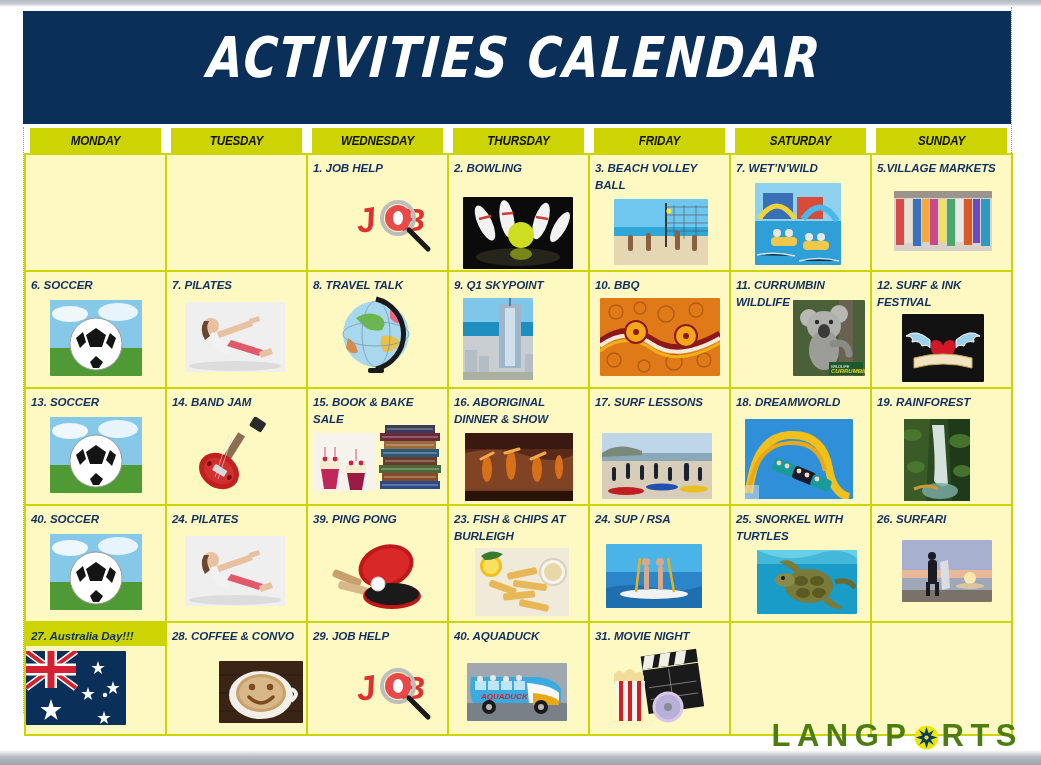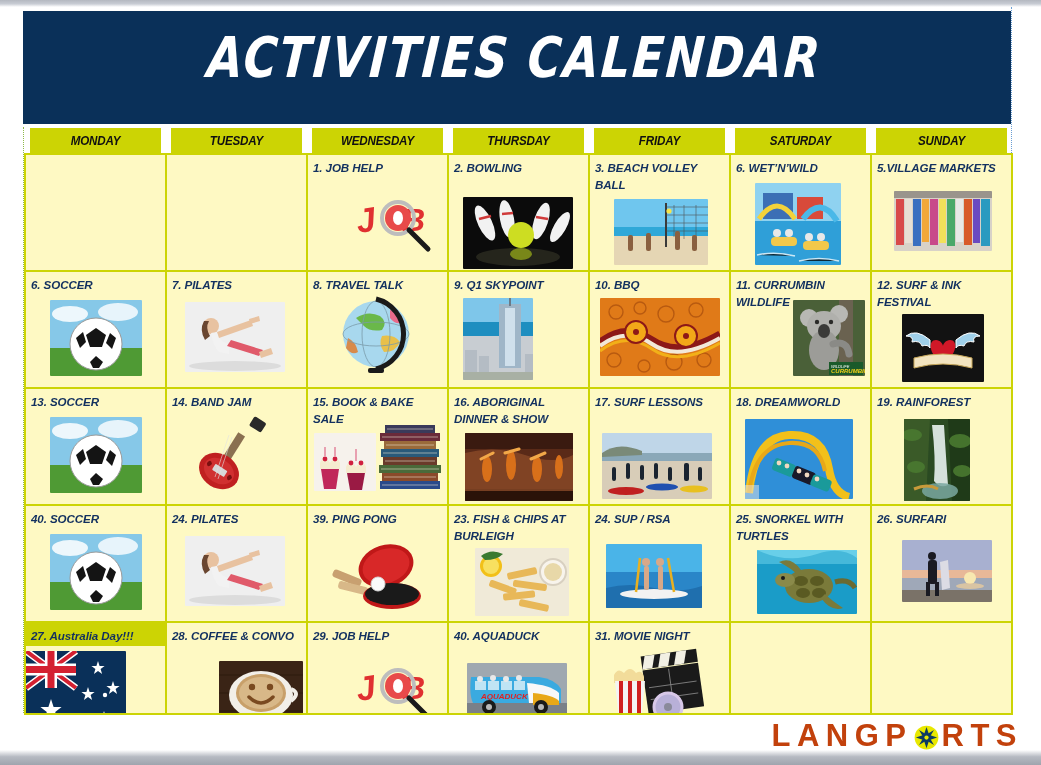--- a/index.html
+++ b/index.html
@@ -105,21 +105,21 @@
 
   .calendar td {
     border: 2px solid #CCD404;
     vertical-align: top;
     height: 117px;
     padding: 0;
     background: #fef9c3;
     position: relative;
     overflow: hidden;
   }
-  .calendar tr:last-child td { height: 92px; }
+  .calendar tr:last-child td { height: 113px; }
 
   .cell-label {
     display: block;
     color: #12305f;
     font-size: 11.6px;
     font-weight: bold;
     line-height: 17px;
     padding: 4px 3px 0 5px;
     letter-spacing: -0.1px;
     position: relative;
@@ -134,21 +134,21 @@
     z-index: 1;
   }
 
   
   .logo {
     position: absolute;
     right: 18px; top: 713px;
     text-align: right;
   }
   .logo-word {
-    color: #c2410c;
+    color: #4d7c0f;
     font-size: 31px;
     font-weight: bold;
     letter-spacing: 6.5px;
     line-height: 32px;
     font-family: "Liberation Sans", sans-serif;
     display: flex;
     align-items: center;
     justify-content: flex-end;
   }
   .logo-mark {
@@ -260,21 +260,21 @@
                 <g fill="#8a6040">
                   <rect x="14" y="36" width="5" height="16" rx="2"></rect>
                   <rect x="32" y="34" width="5" height="18" rx="2"></rect>
                   <rect x="61" y="32" width="5" height="19" rx="2"></rect>
                   <rect x="78" y="36" width="5" height="16" rx="2"></rect>
                 </g>
                 <circle cx="55" cy="12" r="2.6" fill="#f7e44a"></circle>
               </svg></span>
           </td>
           <td>
-            <span class="cell-label">6. WET’N’WILD</span>
+            <span class="cell-label">7. WET’N’WILD</span>
             <span class="cell-art" style="left:24px; top:28px;"><svg class="art-photo" width="86" height="82" viewBox="0 0 86 82">
                 <rect width="86" height="40" fill="#8fd2f0"></rect>
                 <rect y="38" width="86" height="44" fill="#2f9fd8"></rect>
                 <rect x="8" y="10" width="30" height="26" fill="#3b6fb5"></rect>
                 <rect x="42" y="14" width="26" height="22" fill="#d84a3a"></rect>
                 <path d="M4 36 Q22 10 40 36" fill="none" stroke="#f2d23a" stroke-width="5"></path>
                 <path d="M48 36 Q66 12 82 38" fill="none" stroke="#4ab8e8" stroke-width="6"></path>
                 <g fill="#f2c84a">
                   <rect x="16" y="54" width="26" height="9" rx="4"></rect>
                   <rect x="48" y="58" width="26" height="9" rx="4"></rect>

